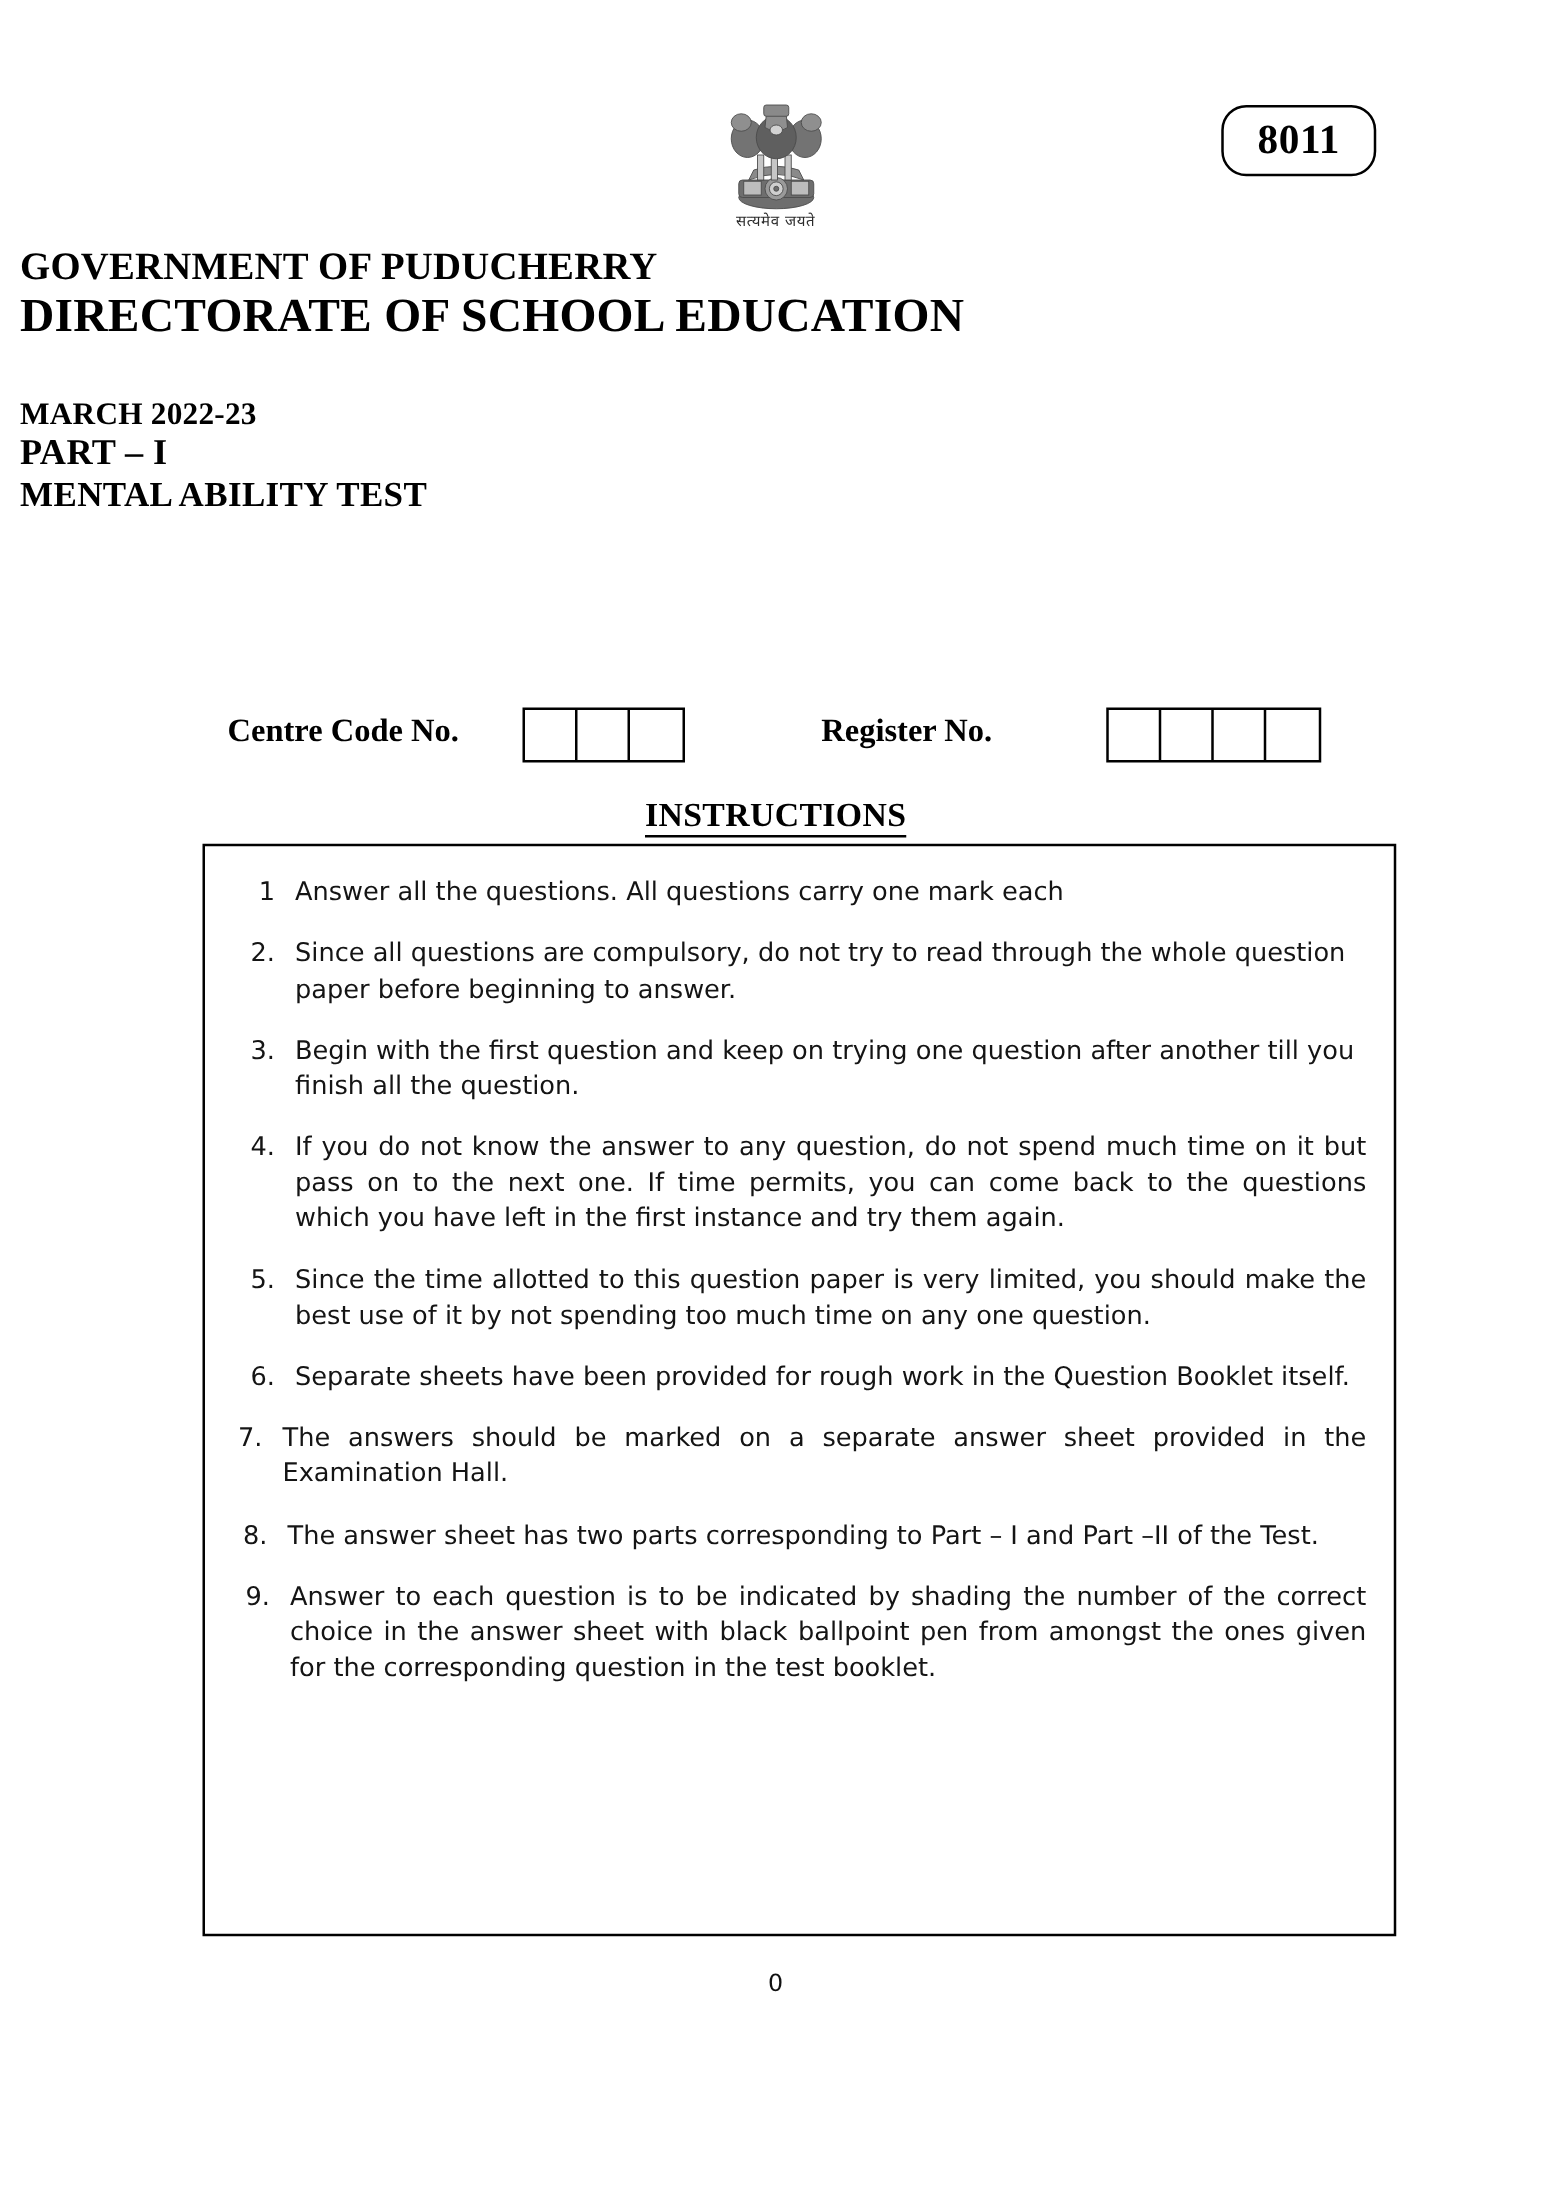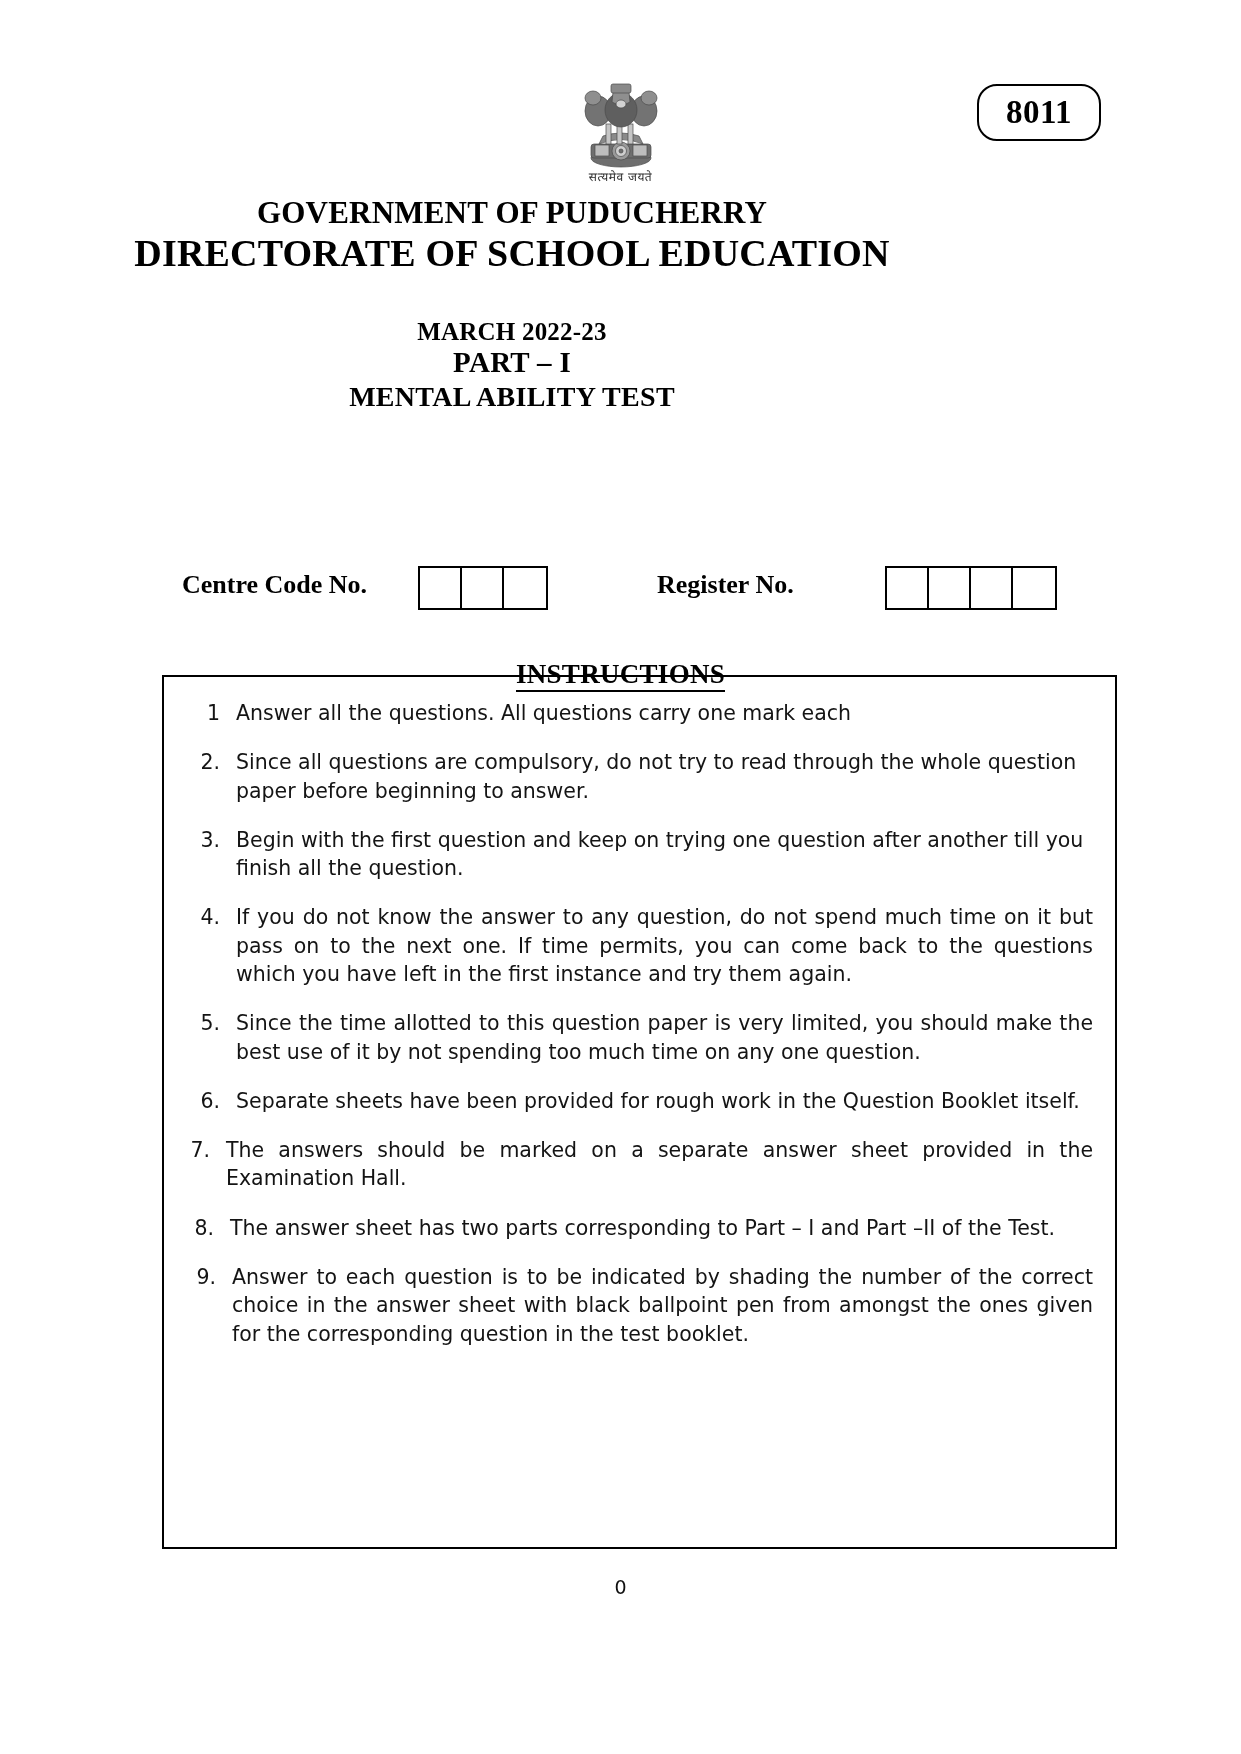--- a/index.html
+++ b/index.html
@@ -55,23 +55,23 @@
     font-size: 12px;
     color: #2b2b2b;
     margin-top: -2px;
     letter-spacing: 0.5px;
   }
 
   
   .headings {
     position: absolute;
     top: 196px;
-    left: 1px;
+    left: 16px;
     width: 1022px;
-    text-align: center;
+    text-align: left;
   }
   .h-gov {
     font-family: "Liberation Serif", serif;
     font-weight: bold;
     font-size: 31px;
     letter-spacing: 0.2px;
     line-height: 1.08;
   }
   .h-dir {
     font-family: "Liberation Serif", serif;
@@ -140,21 +140,21 @@
     border-right: 2px solid #000;
     box-sizing: border-box;
   }
   .boxset .cell:last-child { border-right: none; }
   .bs-centre { left: 418px; }
   .bs-register { left: 885px; }
 
   
   .instr-title {
     position: absolute;
-    top: 659px;
+    top: 637px;
     left: 0;
     width: 1241px;
     text-align: center;
     font-family: "Liberation Serif", serif;
     font-weight: bold;
     font-size: 27px;
     letter-spacing: 0.3px;
   }
   .instr-title span {
     border-bottom: 2.5px solid #000;

